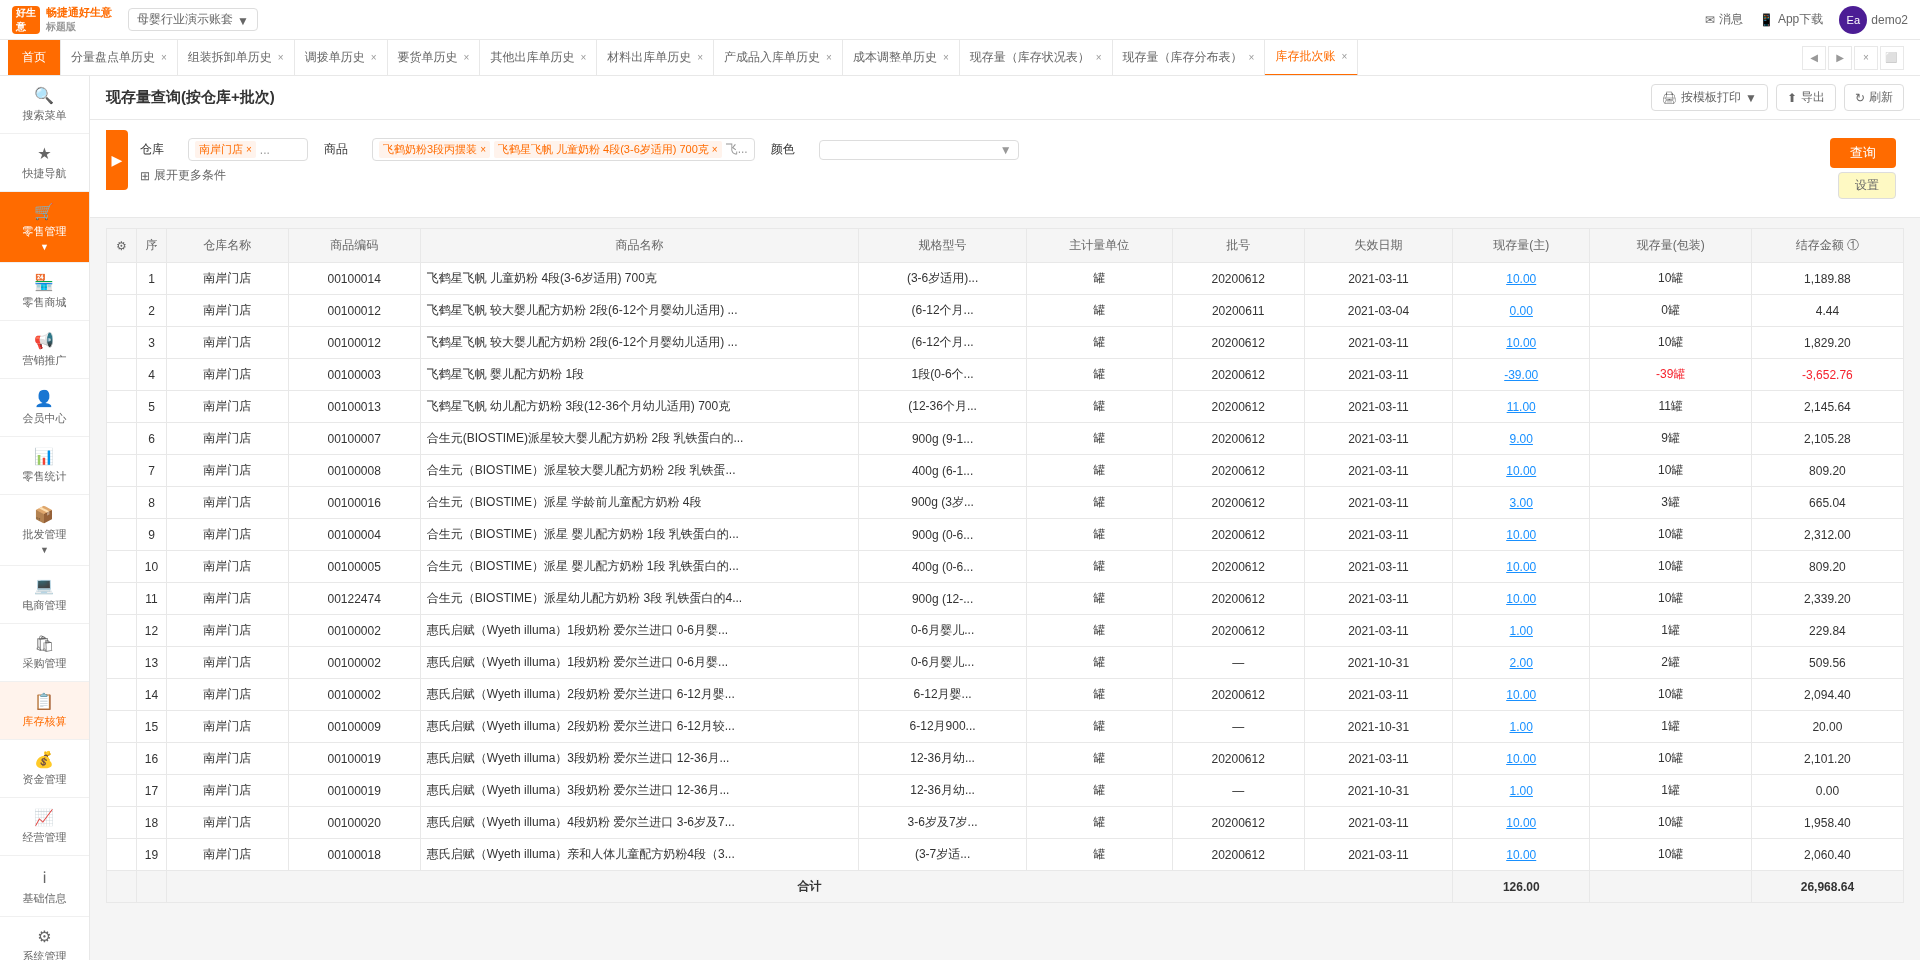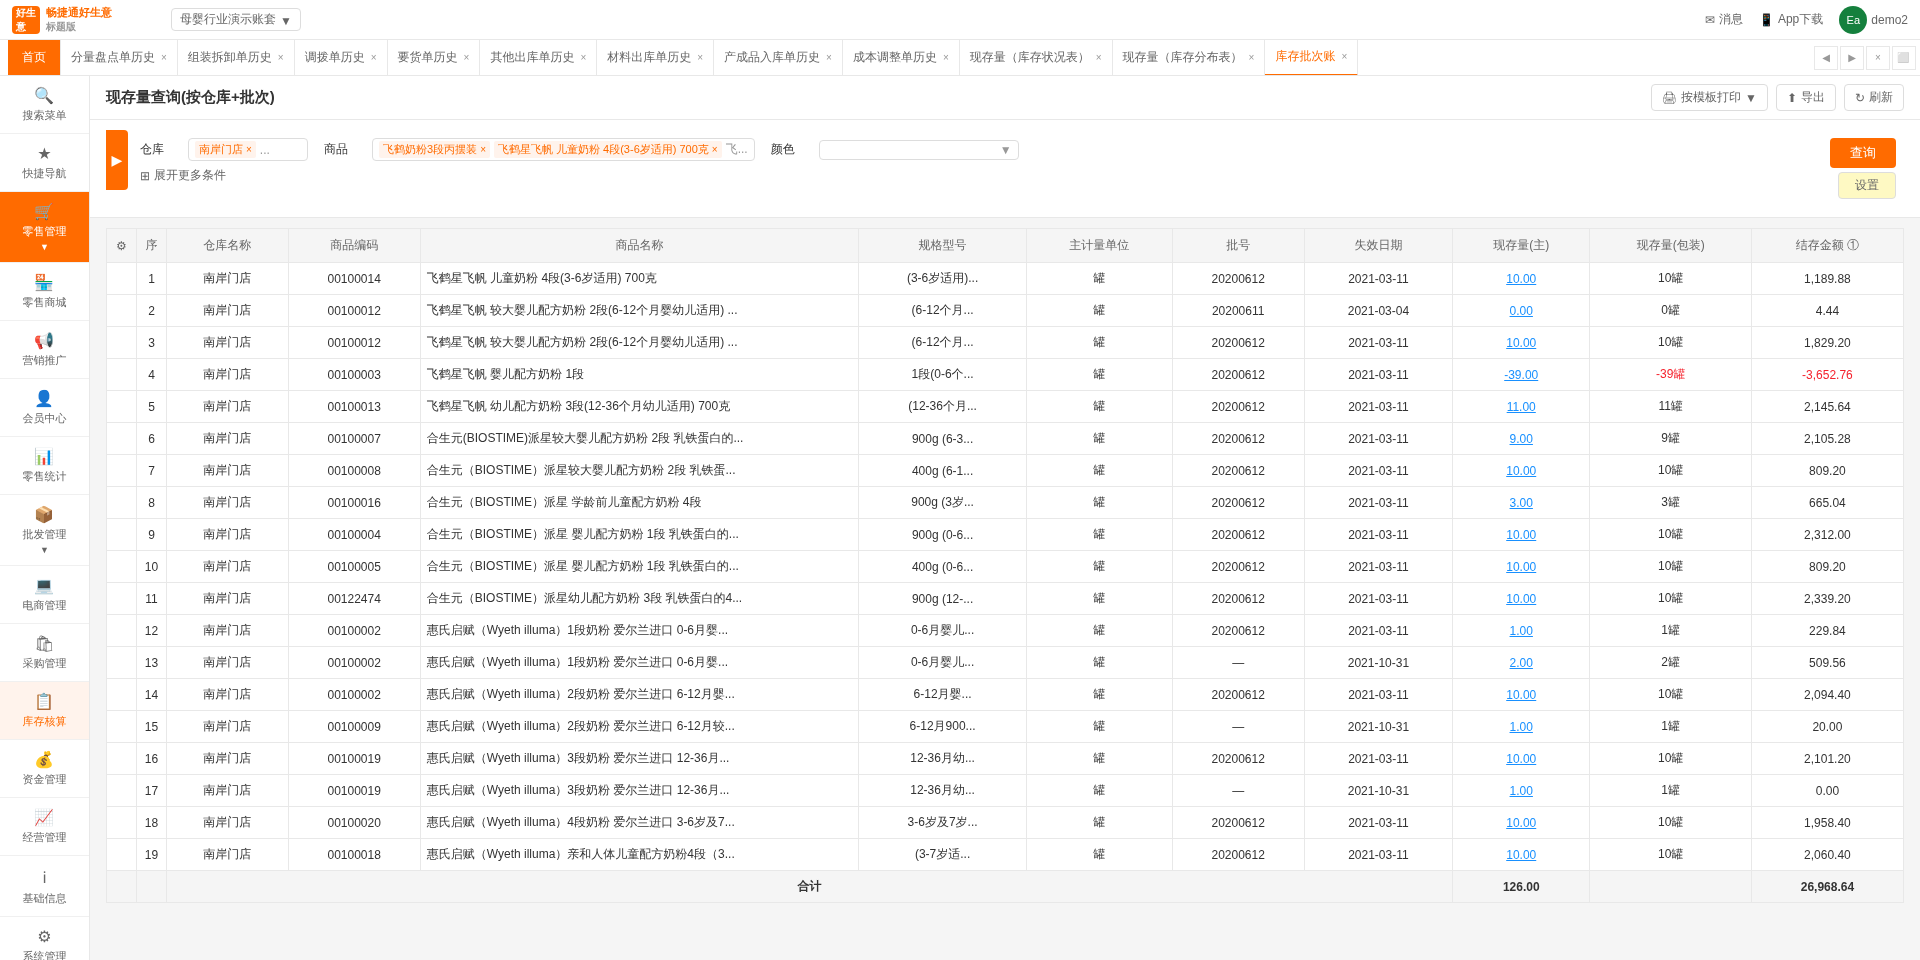--- a/index.html
+++ b/index.html
@@ -17,40 +17,40 @@
       white-space: nowrap;
     }
     .logo-icon {
       width: 28px; height: 28px; background: #ff6b00;
       border-radius: 4px; display: flex; align-items: center; justify-content: center;
       color: white; font-size: 10px;
     }
     .tab-selector {
       display: flex; align-items: flex-end; gap: 4px;
       border: 1px solid #ddd; border-radius: 4px; padding: 2px 8px;
-      background: #fff; cursor: pointer; font-size: 12px; color: #666; margin-left: 43px;
+      background: #fff; cursor: pointer; font-size: 12px; color: #666;
     }
     .top-header-right {
       margin-left: auto; display: flex; align-items: center; gap: 16px;
     }
     .header-btn {
       display: flex; align-items: center; gap: 4px;
       color: #666; cursor: pointer; font-size: 12px;
     }
     .user-avatar {
       width: 28px; height: 28px; border-radius: 50%;
-      background: #15803d; color: white;
+      background: #4c1d95; color: white;
       display: flex; align-items: center; justify-content: center; font-size: 11px;
     }
 
     
     .nav-tabs {
       display: flex; align-items: center; height: 36px;
       background: #fff; border-bottom: 1px solid #e8e8e8;
-      padding: 0 0 0 8px; overflow: hidden;
+      padding: 0 12px 0 8px; overflow: hidden;
     }
     .nav-tab {
       display: flex; align-items: center; height: 36px;
       padding: 0 10px; cursor: pointer; font-size: 12px; color: #666;
       border-right: 1px solid #e8e8e8; white-space: nowrap; position: relative;
     }
     .nav-tab.home { color: #fff; background: #ff6b00; padding: 0 14px; }
     .nav-tab.active { color: #ff6b00; border-bottom: 2px solid #ff6b00; }
     .nav-tab .close-x { margin-left: 6px; color: #999; font-size: 10px; }
     .nav-tab-actions {
@@ -441,21 +441,21 @@
     <td class="link">11.00</td>
     <td class="">11罐</td>
     <td class="">2,145.64</td>
   </tr>
             <tr>
     <td></td>
     <td>6</td>
     <td>南岸门店</td>
     <td>00100007</td>
     <td class="product-name">合生元(BIOSTIME)派星较大婴儿配方奶粉 2段 乳铁蛋白的...</td>
-    <td>900g (6-3...</td>
+    <td>900g (9-1...</td>
     <td>罐</td>
     <td>20200612</td>
     <td>2021-03-11</td>
     <td class="link">9.00</td>
     <td class="">9罐</td>
     <td class="">2,105.28</td>
   </tr>
             <tr>
     <td></td>
     <td>7</td>

